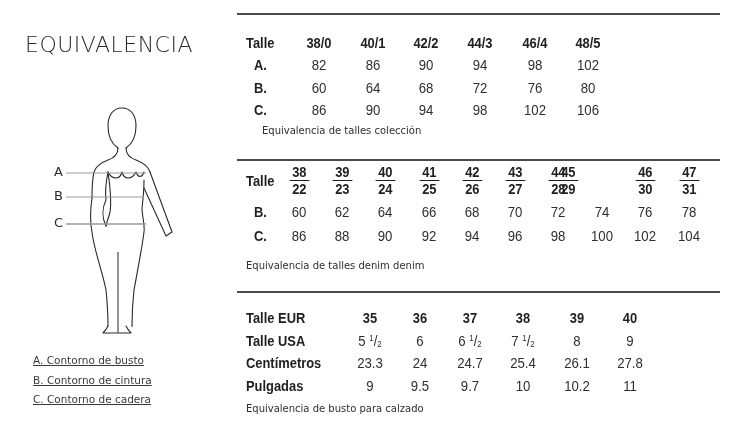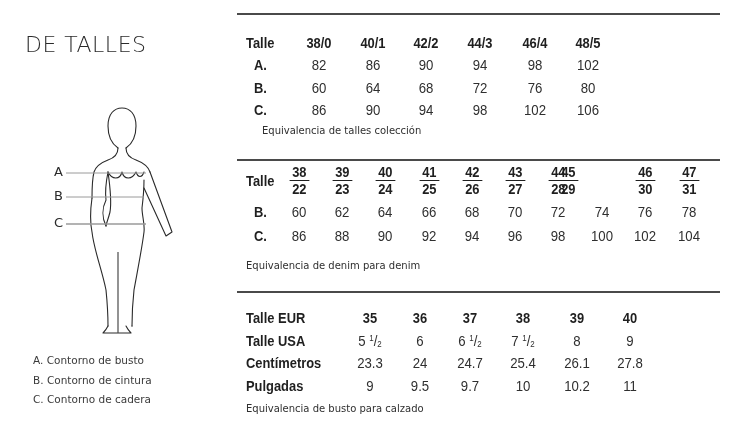--- a/index.html
+++ b/index.html
@@ -4,21 +4,21 @@
   <style>
     html, body { margin: 0; padding: 0; background: #ffffff; }
     body { width: 743px; height: 429px; position: relative; overflow: hidden; font-family: "Liberation Sans", sans-serif; color: #1f1f1f; }
 
     .title { position: absolute; left: 25px; top: 31px; font-family: "DejaVu Sans", sans-serif; font-weight: 300; font-size: 22px; line-height: 28px; letter-spacing: 0.5px; color: #2a2a2a; }
     .title div { white-space: nowrap; }
 
     .figure { position: absolute; left: 48px; top: 100px; width: 150px; height: 240px; }
     .fig-label { position: absolute; font-family: "DejaVu Sans", sans-serif; font-size: 13px; color: #2a2a2a; }
 
-    .legend { position: absolute; left: 33px; top: 351px; font-family: "DejaVu Sans", sans-serif; font-size: 10.5px; line-height: 19.5px; color: #3a3a3a; }
+    .legend { position: absolute; left: 33px; top: 351px; font-family: "DejaVu Sans", sans-serif; font-size: 10.5px; line-height: 19.5px; color: #3a3a3a; text-decoration: underline; }
     .legend div { white-space: nowrap; }
 
     .rule { position: absolute; left: 237px; width: 483px; height: 2px; background: #4a4a4a; }
     .cell { position: absolute; text-align: center; white-space: nowrap; font-size: 15px; }
     .hdr { font-weight: bold; font-stretch: condensed; transform: scaleX(0.86); transform-origin: center; }
     .rowlbl { font-weight: bold; transform: scaleX(0.86); transform-origin: left center; text-align: left; }
     .val { color: #2f2f2f; transform: scaleX(0.88); transform-origin: center; }
 
     .caption { position: absolute; left: 246px; font-family: "DejaVu Sans", sans-serif; font-size: 10px; color: #2f2f2f; white-space: nowrap; }
 
@@ -26,21 +26,21 @@
     .frac .num { display: block; border-bottom: 1.5px solid #1f1f1f; padding: 0 3px 1px 3px; }
     .frac .den { display: block; padding-top: 1px; }
 
     .half sup { font-size: 9px; vertical-align: 5px; }
     .half sub { font-size: 9px; vertical-align: -1px; }
   </style>
 </head>
 <body>
 
 <div class="title">
-  <div>DE TALLES</div>
+  <div>EQUIVALENCIA</div>
 </div>
 
 <div class="figure">
   <svg width="150" height="240" viewBox="0 0 150 240">
     <g fill="none" stroke="#2a2a2a" stroke-width="1.1" stroke-linejoin="round" stroke-linecap="round">
 
       <path d="M70 48 C64 44 60 36 60 26 C60 14 66 8 74 8 C82 8 88 14 88 26 C88 36 84 44 78 48"></path>
 
       <path d="M70 48 C70 54 66 58 60 60 C52 63 48 66 46 72 C44 80 44 88 44 98"></path>
       <path d="M78 48 C78 54 82 58 88 60 C96 63 100 66 102 72"></path>
@@ -168,21 +168,21 @@
   <div class="cell val" style="left:322px; top:227px; width:40px;">88</div>
   <div class="cell val" style="left:365px; top:227px; width:40px;">90</div>
   <div class="cell val" style="left:409px; top:227px; width:40px;">92</div>
   <div class="cell val" style="left:452px; top:227px; width:40px;">94</div>
   <div class="cell val" style="left:495px; top:227px; width:40px;">96</div>
   <div class="cell val" style="left:538px; top:227px; width:40px;">98</div>
   <div class="cell val" style="left:582px; top:227px; width:40px;">100</div>
   <div class="cell val" style="left:625px; top:227px; width:40px;">102</div>
   <div class="cell val" style="left:669px; top:227px; width:40px;">104</div>
 
-  <div class="caption" style="top:260px;">Equivalencia de denim para denim</div>
+  <div class="caption" style="top:260px;">Equivalencia de talles denim denim</div>
 </div>
 
 <div>
 
   <div class="cell rowlbl hdr" style="left:246px; top:309px;">Talle EUR</div>
   <div class="cell hdr" style="left:350px; top:309px; width:40px;">35</div>
   <div class="cell hdr" style="left:400px; top:309px; width:40px;">36</div>
   <div class="cell hdr" style="left:450px; top:309px; width:40px;">37</div>
   <div class="cell hdr" style="left:503px; top:309px; width:40px;">38</div>
   <div class="cell hdr" style="left:557px; top:309px; width:40px;">39</div>

